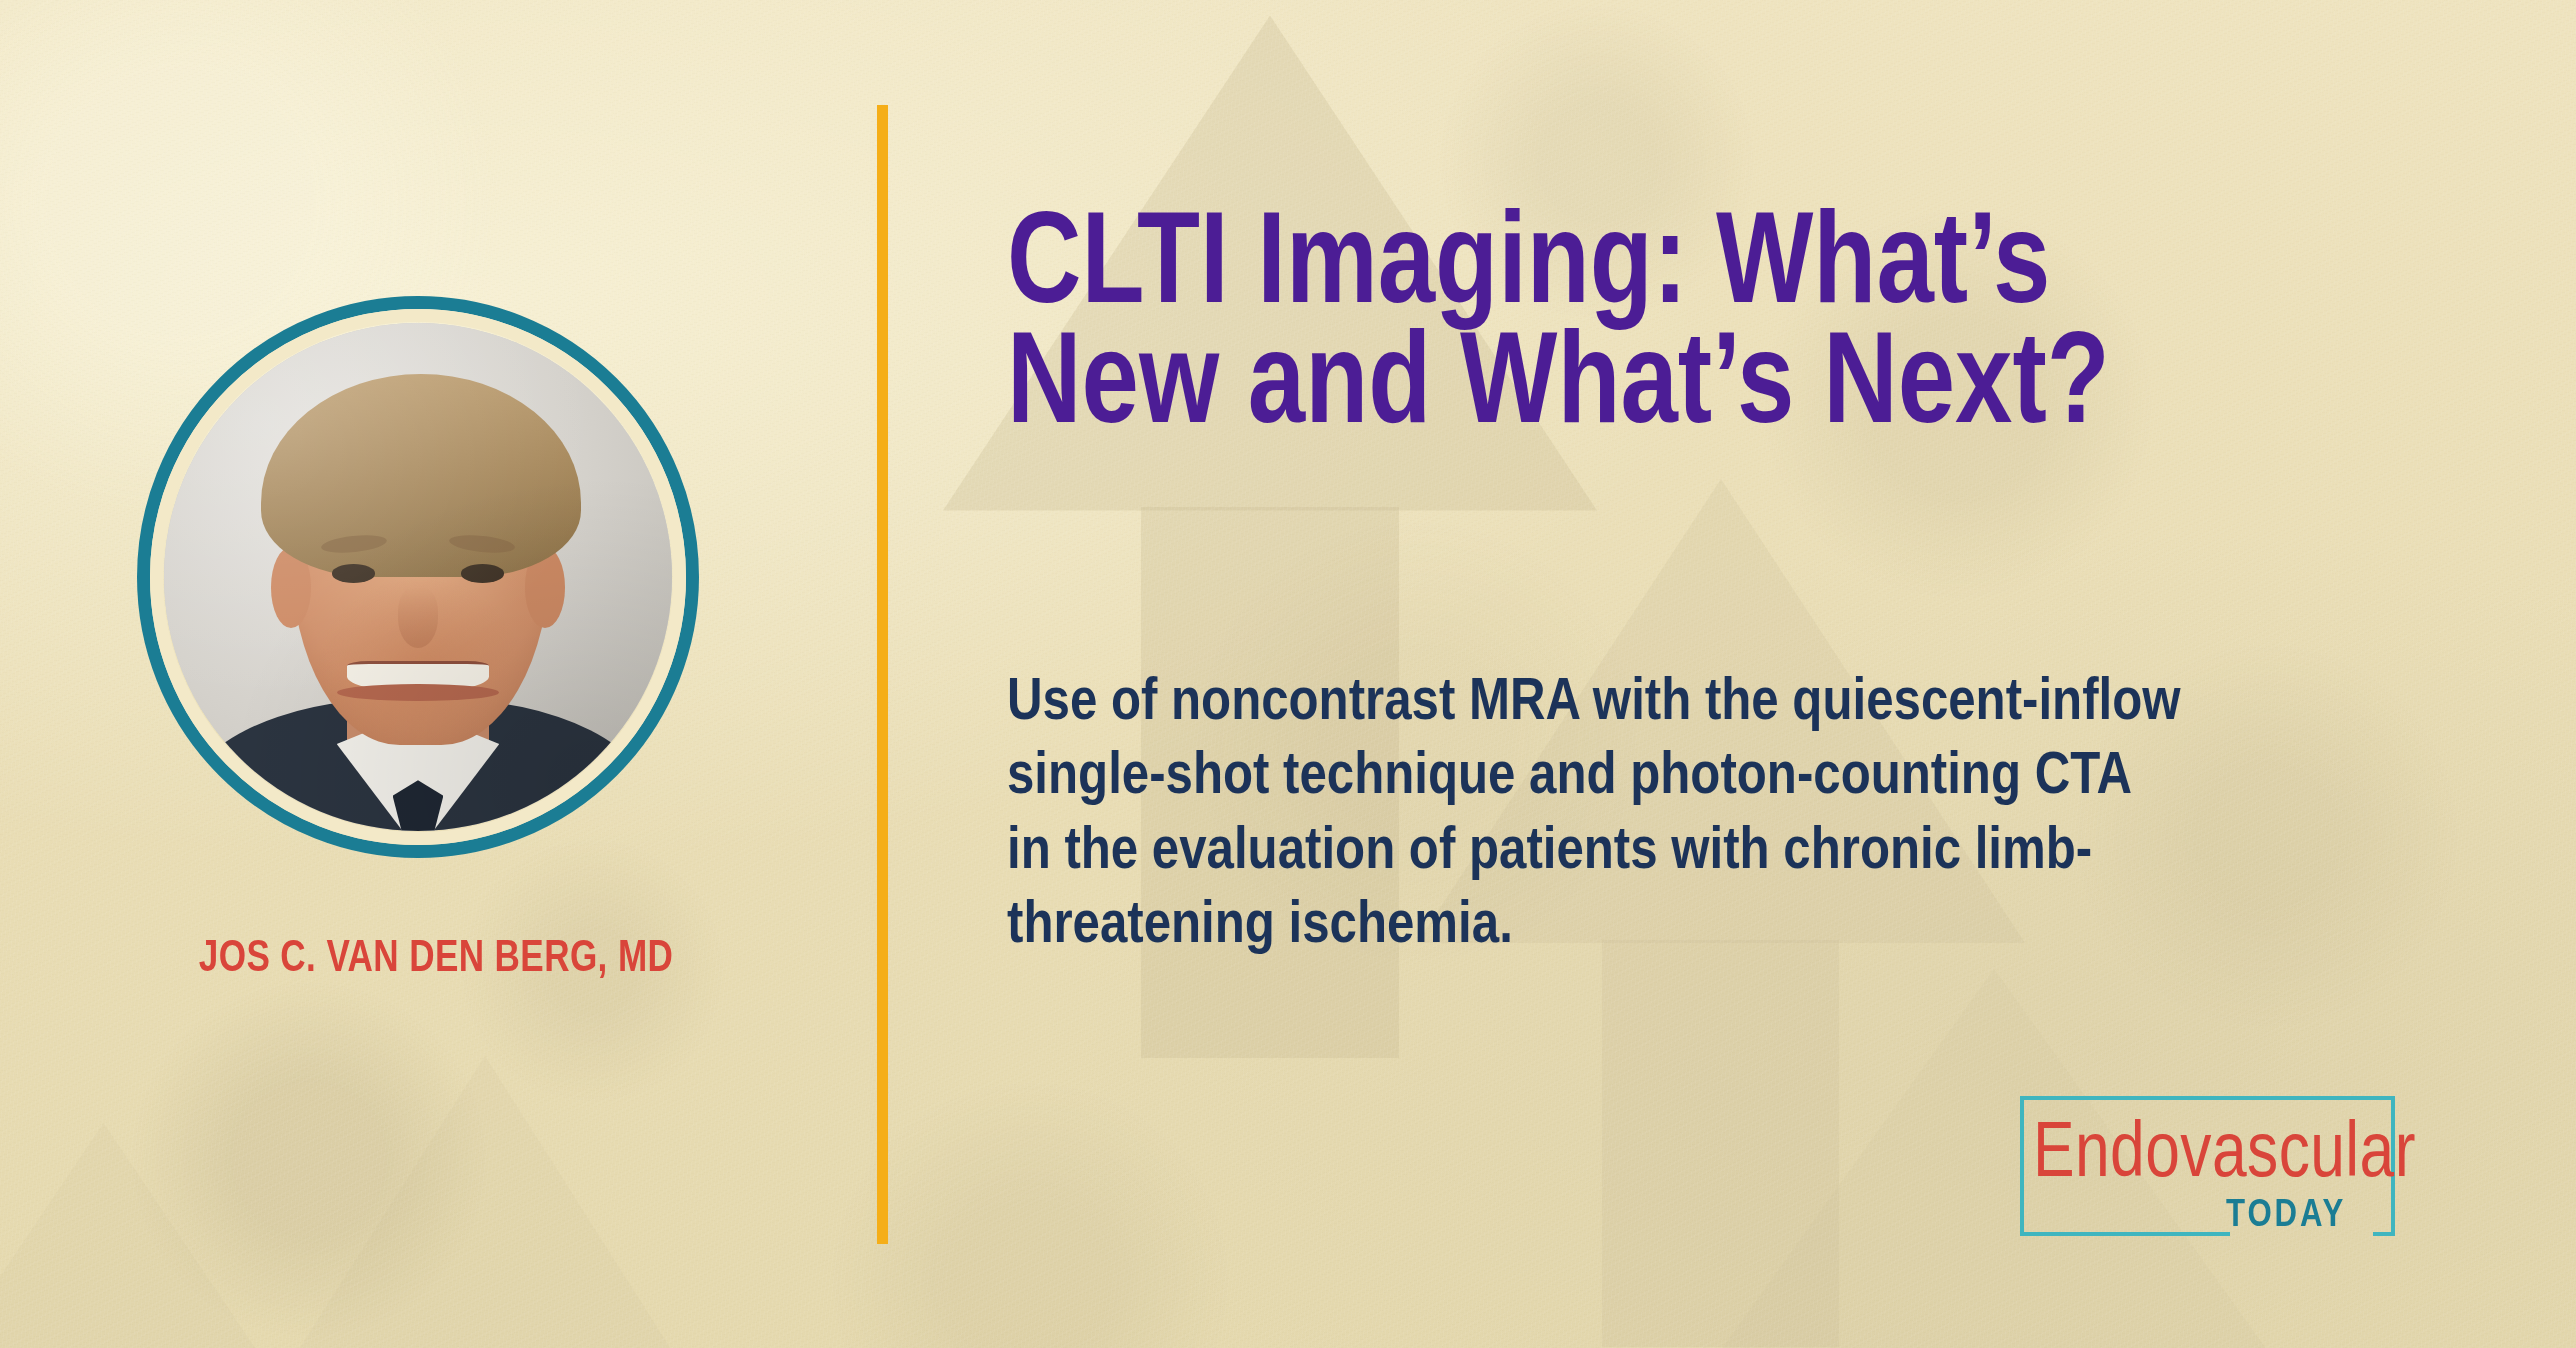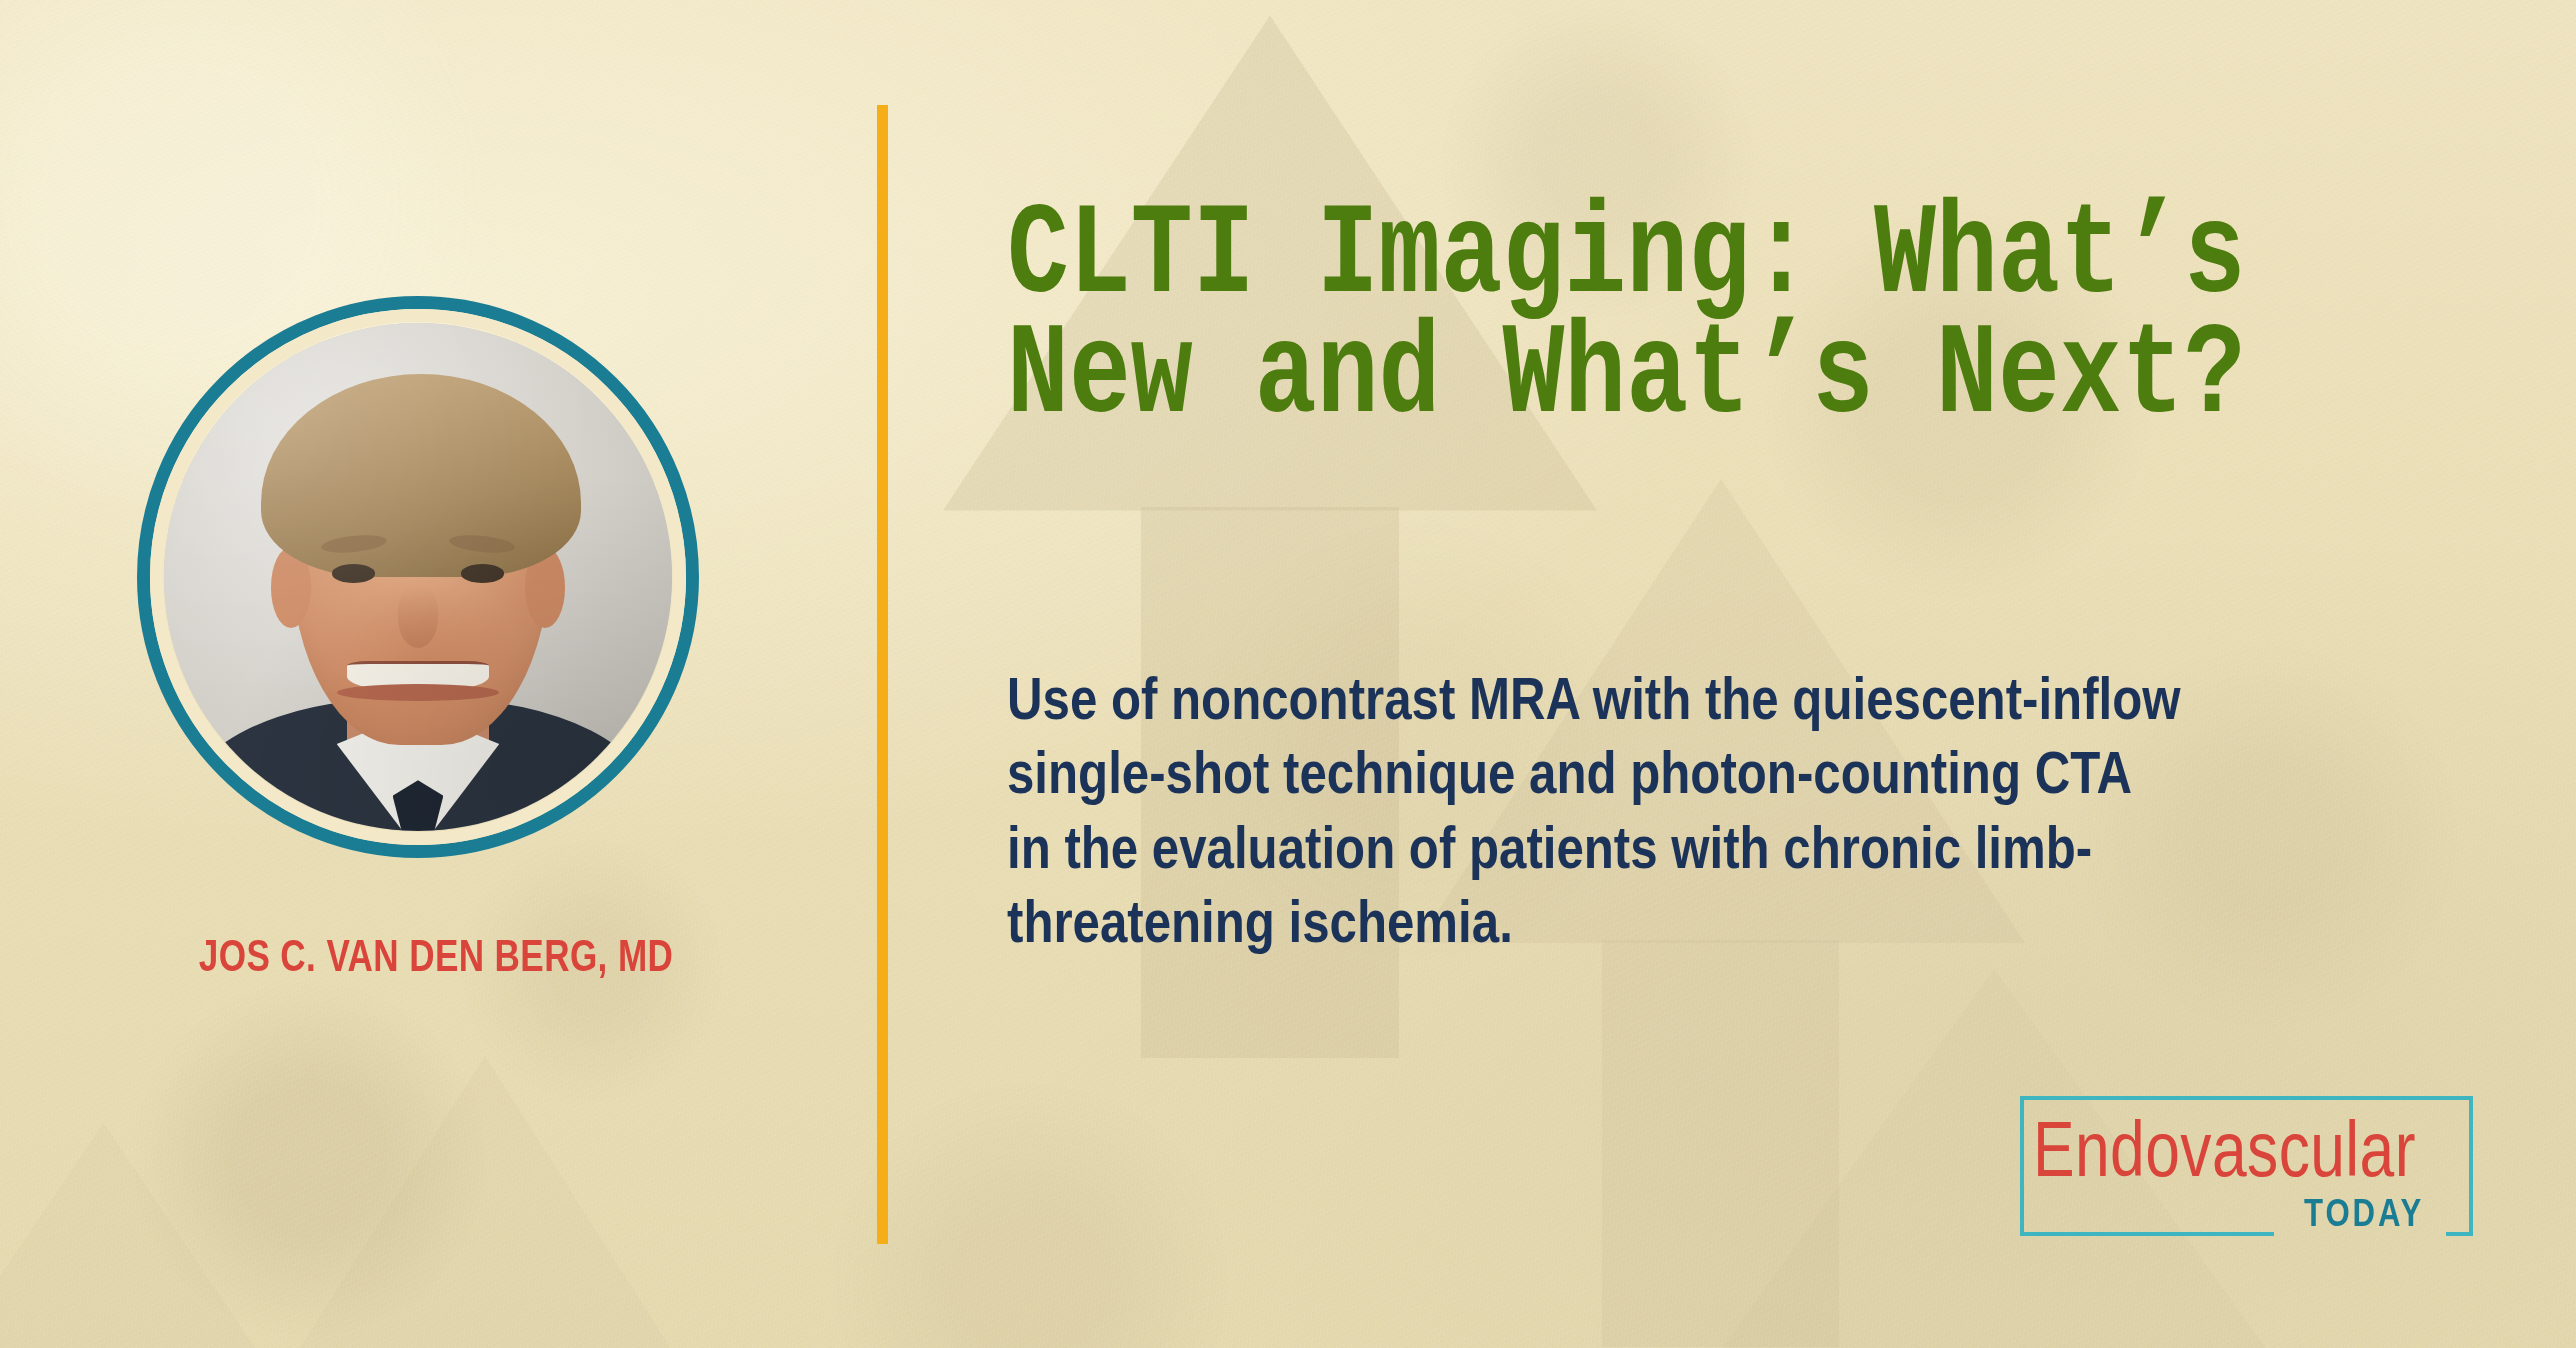--- a/index.html
+++ b/index.html
@@ -249,22 +249,22 @@
     height: 1139px;
     background: #f5ae18;
   }
 
   
   #headline {
     position: absolute;
     left: 1007px;
     top: 198px;
     width: 1546px;
-    color: #4d7c0f;
-    font-family: Liberation Mono, monospace;
+    color: #4c1d95;
+    font-family: Liberation Sans, sans-serif;
     font-weight: bold;
     font-size: 129px;
     line-height: 0.93;
   }
   .hl-line {
     display: block;
     transform: scaleX(0.80);
     transform-origin: left center;
     white-space: nowrap;
   }
@@ -286,21 +286,21 @@
     transform: scaleX(0.82);
     transform-origin: left center;
     white-space: nowrap;
   }
 
   
   #logo {
     position: absolute;
     left: 2020px;
     top: 1096px;
-    width: 453px;
+    width: 375px;
     height: 140px;
   }
   #logo-bracket-top {
     position: absolute;
     left: 0;
     top: 0;
     width: 100%;
     height: 3.6px;
     background: #3fb5bf;
   }

